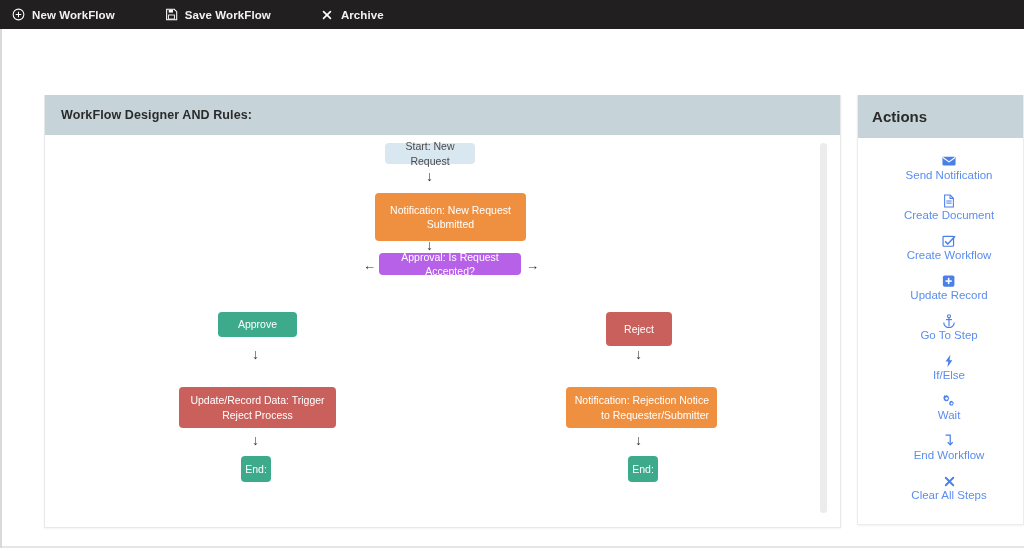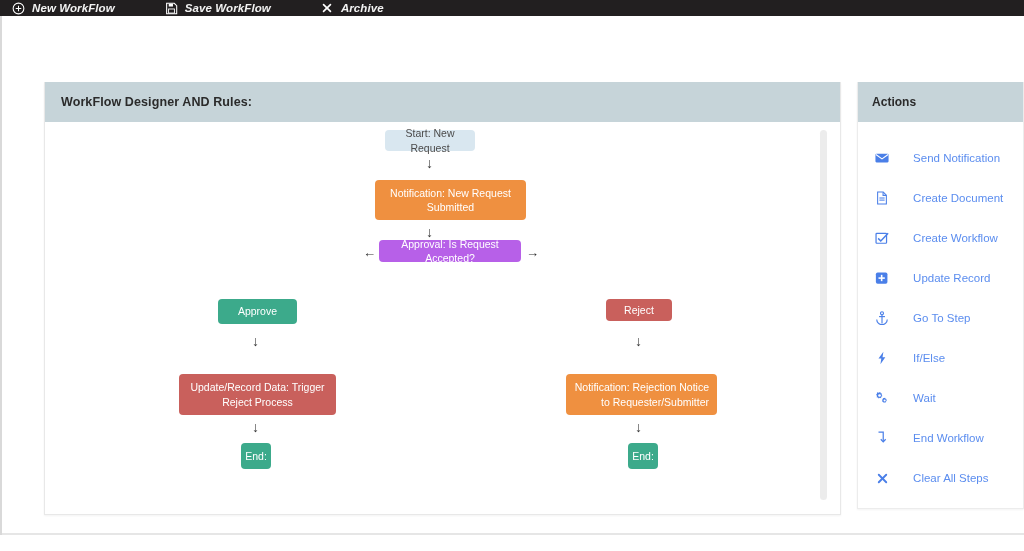--- a/index.html
+++ b/index.html
@@ -7,27 +7,26 @@
   html, body {
     width: 1024px;
     height: 551px;
     overflow: hidden;
     background: #ffffff;
     font-family: "Liberation Sans", sans-serif;
   }
 
   
   .toolbar {
-    height: 16px;
+    height: 29px;
     background: #221f20;
     display: flex;
     align-items: center;
     padding-left: 12px;
     gap: 0px;
-    font-style: italic;
   }
   .tb-item {
     display: flex;
     align-items: center;
     gap: 7px;
     color: #f2f2f2;
     font-size: 11.5px;
     font-weight: 600;
     padding: 0 22px 0 0;
     margin-right: 28px;
@@ -154,37 +153,38 @@
   .actions-card {
     width: 170px;
     background: #ffffff;
     border: 1px solid #ececec;
     border-top: none;
     box-shadow: 0 1px 2px rgba(0,0,0,.05);
   }
   .actions-header {
     background: #c6d4d9;
     padding: 13px 14px;
-    font-size: 12px;
+    font-size: 15px;
     font-weight: 700;
     color: #2b2b2b;
   }
   .actions-list {
     padding: 16px 0 10px 0;
   }
   .action-item {
     display: flex;
     align-items: center;
-    gap: 24px;
+    gap: 1px;
     padding: 0 0 0 17px;
     height: 40px;
     color: #5b8def;
     font-size: 11.5px;
     cursor: pointer;
     white-space: nowrap;
+    flex-direction: column;
   }
   .a-icon {
     display: inline-flex;
     align-items: center;
     justify-content: center;
     width: 14px; height: 14px;
     color: #4a7fe8;
     flex: 0 0 14px;
   }
   .a-icon svg { display:block; }
@@ -233,36 +233,36 @@
 
     <div class="designer-card">
       <div class="card-header">WorkFlow Designer AND Rules:</div>
 
       <div class="canvas-wrap">
         <div class="canvas">
 
           <div class="node node-start" style="left:340px; top:8px; width:90px; height:21px;">Start: New Request</div>
           <div class="arrow-down" style="left:381px; top:34px;">↓</div>
 
-          <div class="node node-orange" style="left:330px; top:58px; width:151px; height:40px;">Notification: New Request Submitted</div>
+          <div class="node node-orange" style="left:330px; top:58px; width:151px; height:48px;">Notification: New Request Submitted</div>
           <div class="arrow-down" style="left:381px; top:103px;">↓</div>
 
           <div class="arrow-side" style="left:318px; top:124px;">←</div>
           <div class="node node-purple" style="left:334px; top:118px; width:142px; height:22px;">Approval: Is Request Accepted?</div>
           <div class="arrow-side" style="left:481px; top:124px;">→</div>
 
           <div class="node node-green" style="left:173px; top:177px; width:79px; height:25px;">Approve</div>
           <div class="arrow-down" style="left:207px; top:212px;">↓</div>
 
           <div class="node node-red" style="left:134px; top:252px; width:157px; height:41px;">Update/Record Data: Trigger Reject Process</div>
           <div class="arrow-down" style="left:207px; top:298px;">↓</div>
 
           <div class="node node-green" style="left:196px; top:321px; width:30px; height:26px;">End:</div>
 
-          <div class="node node-red" style="left:561px; top:177px; width:66px; height:22px;">Reject</div>
+          <div class="node node-red" style="left:561px; top:177px; width:66px; height:34px;">Reject</div>
           <div class="arrow-down" style="left:590px; top:212px;">↓</div>
 
           <div class="node node-orange" style="left:521px; top:252px; width:151px; height:41px;text-align:right;">Notification: Rejection Notice to Requester/Submitter</div>
           <div class="arrow-down" style="left:590px; top:298px;">↓</div>
 
           <div class="node node-green" style="left:583px; top:321px; width:30px; height:26px;">End:</div>
 
           <div class="scrollbar-track"></div>
 
         </div>

